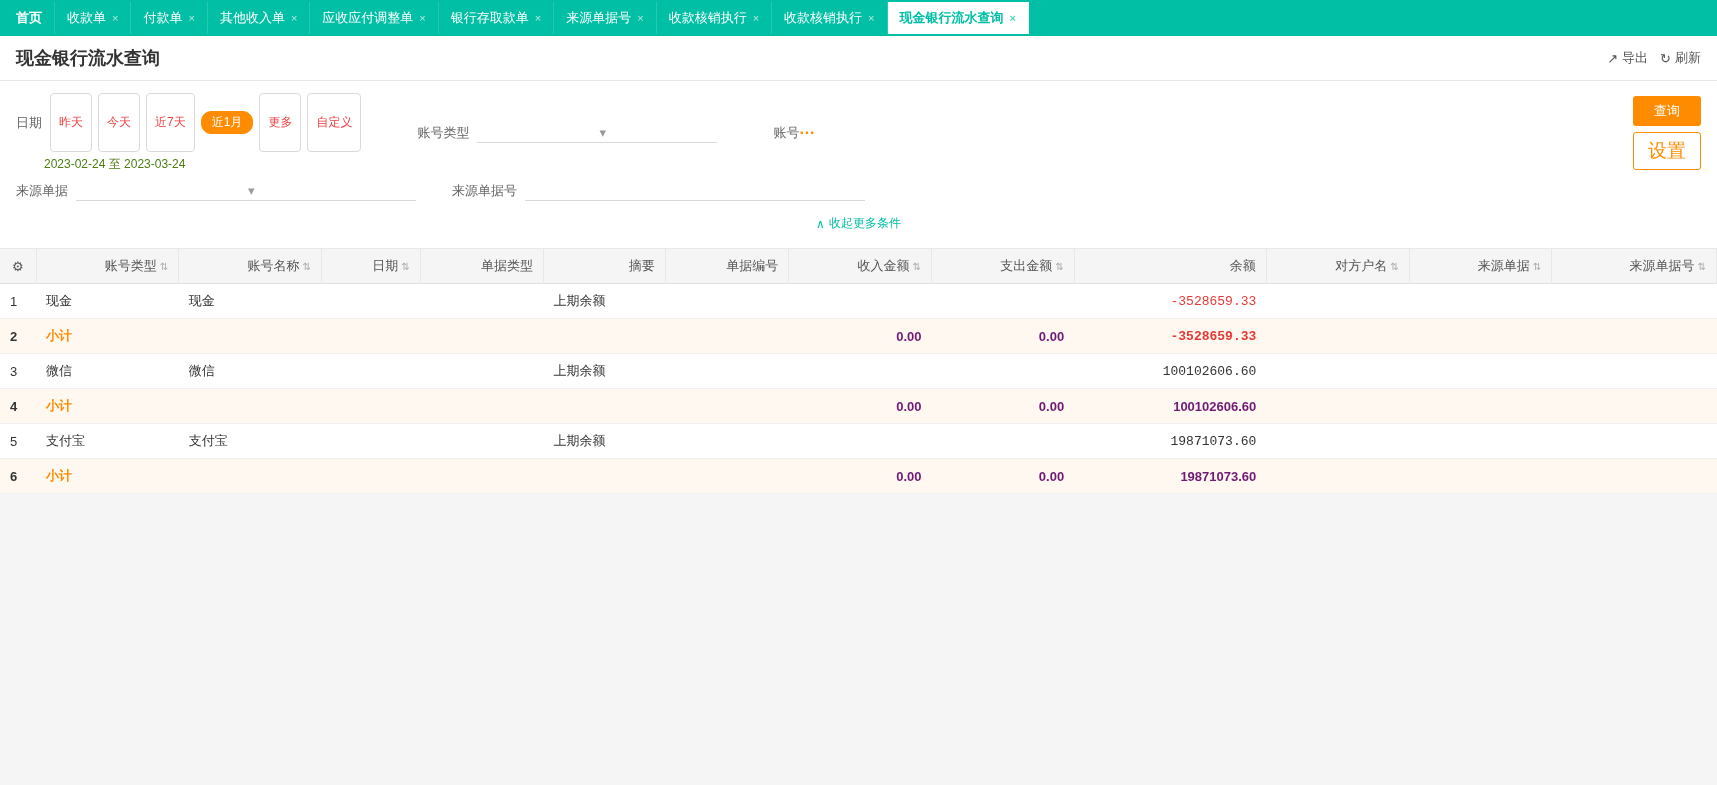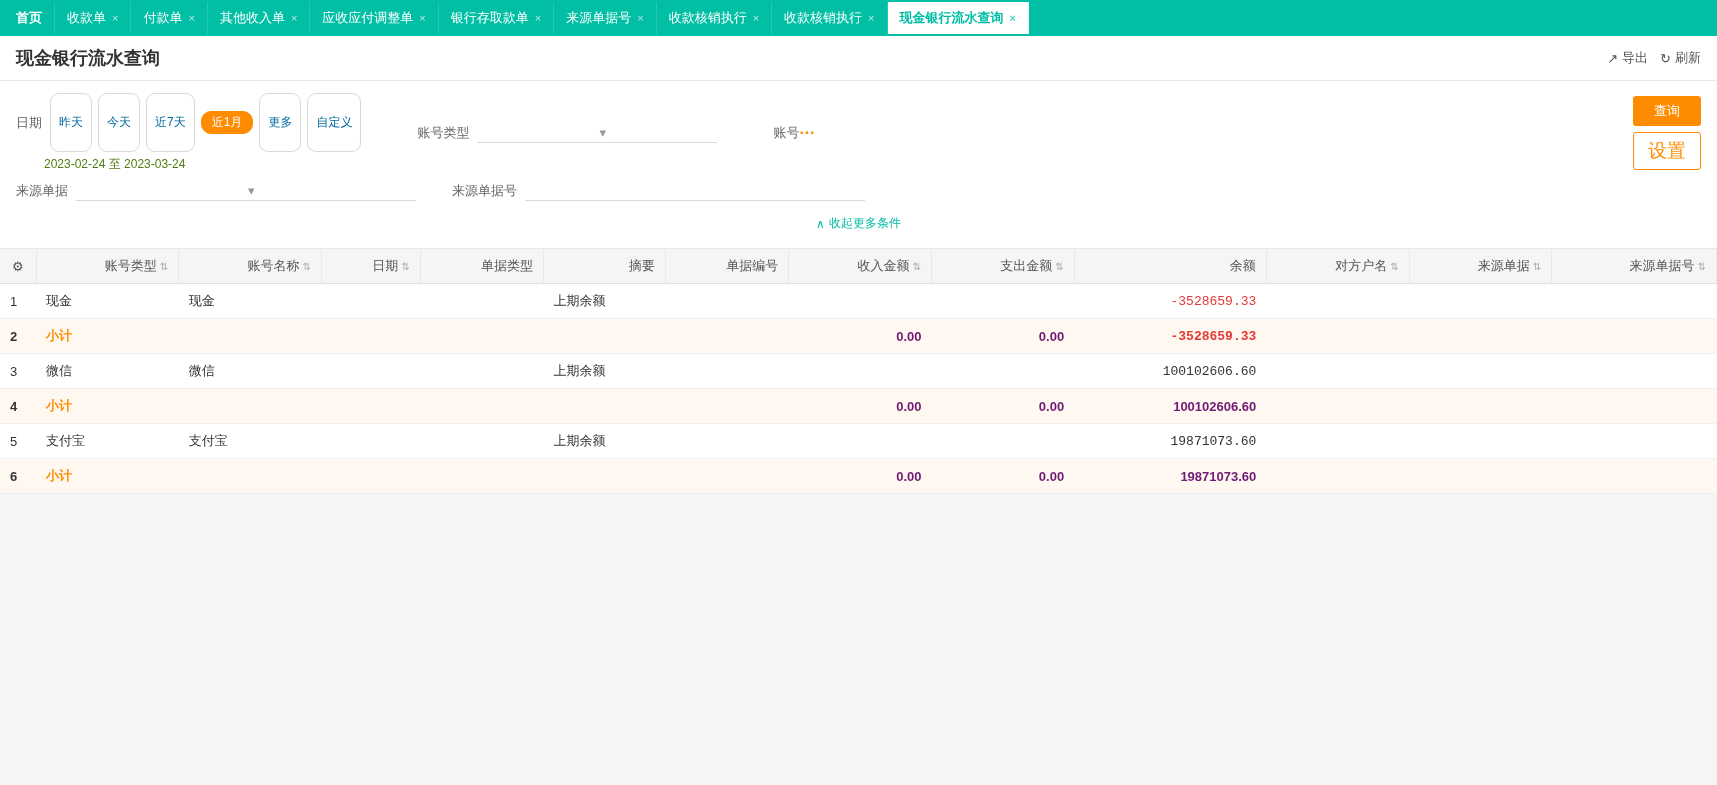--- a/index.html
+++ b/index.html
@@ -86,25 +86,25 @@
       white-space: nowrap;
     }
     .date-options {
       display: flex;
       align-items: center;
       gap: 6px;
     }
     .date-btn {
       padding: 20px 8px;
       border: 1px solid #d9d9d9;
-      border-radius: 9px;
+      border-radius: 4px;
       cursor: pointer;
       font-size: 12px;
       background: #fff;
-      color: #0369a1;
+      color: #ef4444;
     }
     .date-btn.active {
       background: #ff8c00;
       color: #fff;
       border-color: #ff8c00;
       border-radius: 10px;
       padding: 2px 10px;
     }
     .date-range {
       font-size: 12px;

